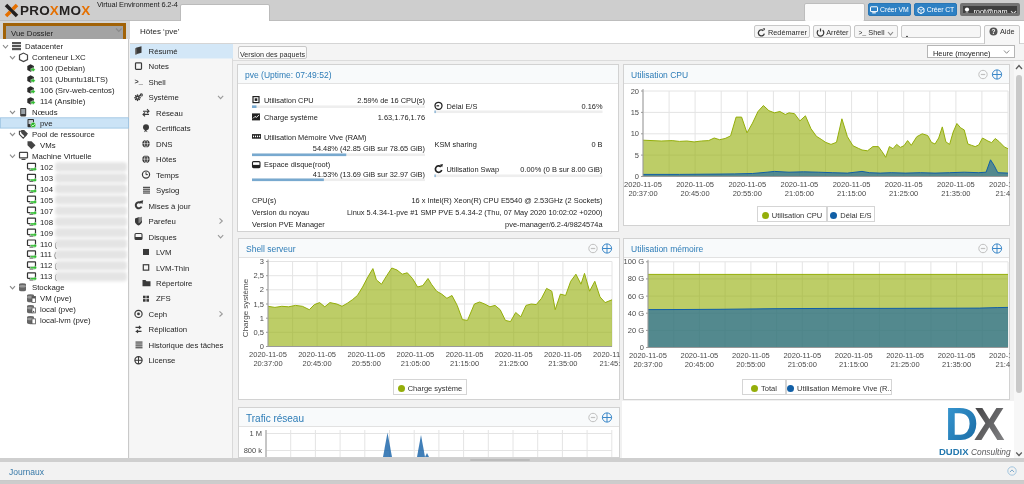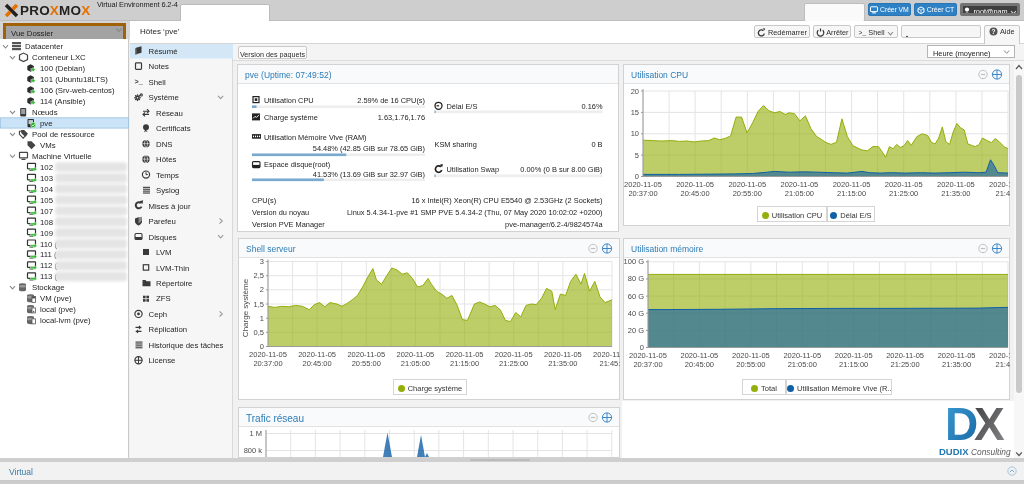--- a/index.html
+++ b/index.html
@@ -642,17 +642,17 @@
 </linearGradient>
 </defs>
 <text x="17" y="37" font-size="46" font-weight="bold" fill="url(#dgrad)" font-family="Liberation Sans">D</text>
 <text x="46" y="37" font-size="46" font-weight="bold" fill="url(#xgrad)" font-family="Liberation Sans">X</text>
 <text x="11" y="52" font-size="9.5" font-weight="bold" fill="#2277ae" font-family="Liberation Sans">DUDIX</text>
 <text x="43" y="52" font-size="8.4" font-style="italic" fill="#5a5a5c" font-family="Liberation Sans">Consulting</text>
 </svg>
 <div class="abs" style="left:0;top:458px;width:1024px;height:4px;background:#cfcfcf"></div>
 <div class="abs" style="left:470px;top:459px;width:60px;height:2px;background:#bbb;border-radius:1px"></div>
 <div class="abs" style="left:0;top:462px;width:1024px;height:19px;background:#f2f2f2;border-bottom:1px solid #c9c9c9"></div>
-<span class="abs" style="left:9px;top:467px;font-size:8.5px;color:#3779a8">Virtual</span>
+<span class="abs" style="left:9px;top:467px;font-size:8.5px;color:#3779a8">Journaux</span>
 <svg class="abs" style="left:1007px;top:466px" width="10" height="10">
     <circle cx="5" cy="5" r="4.2" fill="none" stroke="#9bc1dc" stroke-width="0.9"></circle>
     <path d="M2.9 6.1 L5 3.9 L7.1 6.1" fill="none" stroke="#7fa9c9" stroke-width="1"></path>
   </svg>
 <div class="abs" style="left:0;top:481px;width:1024px;height:3px;background:#cccccc"></div>
 </body></html>

